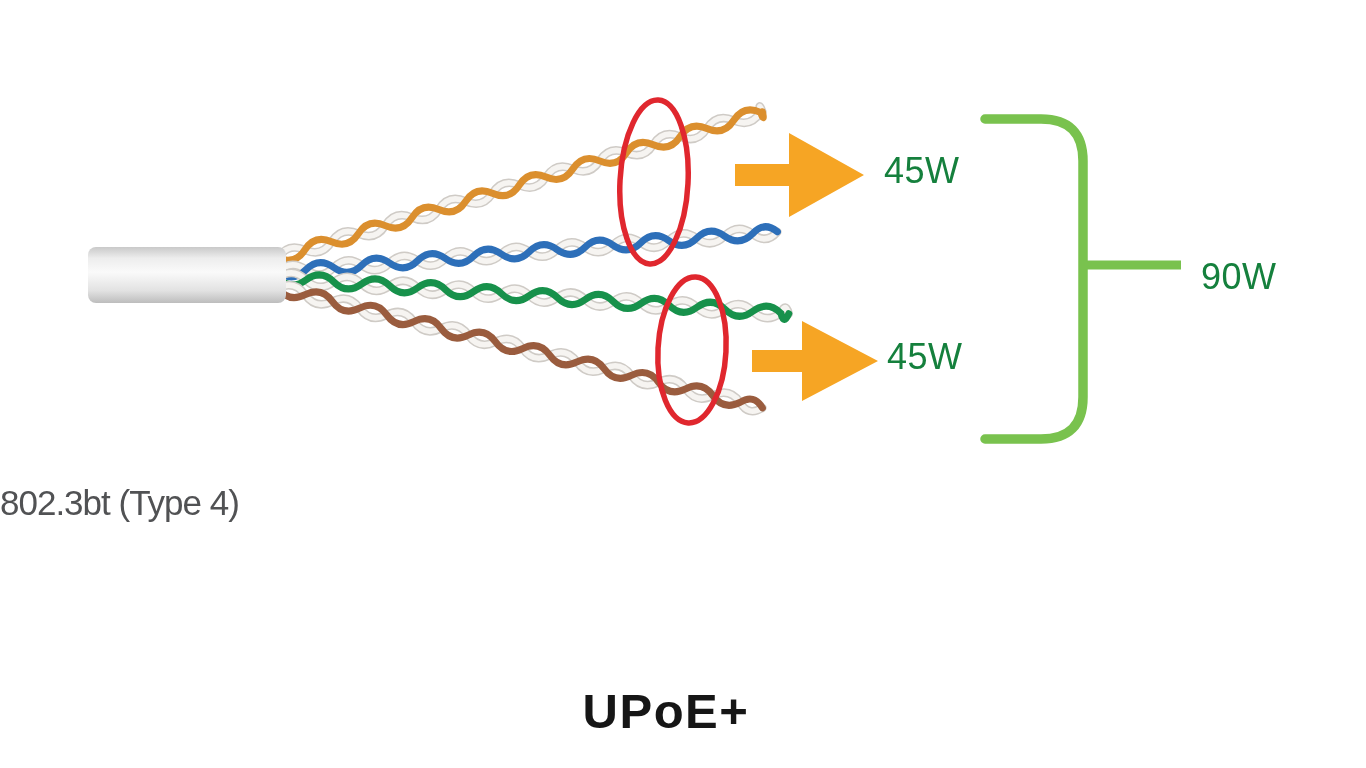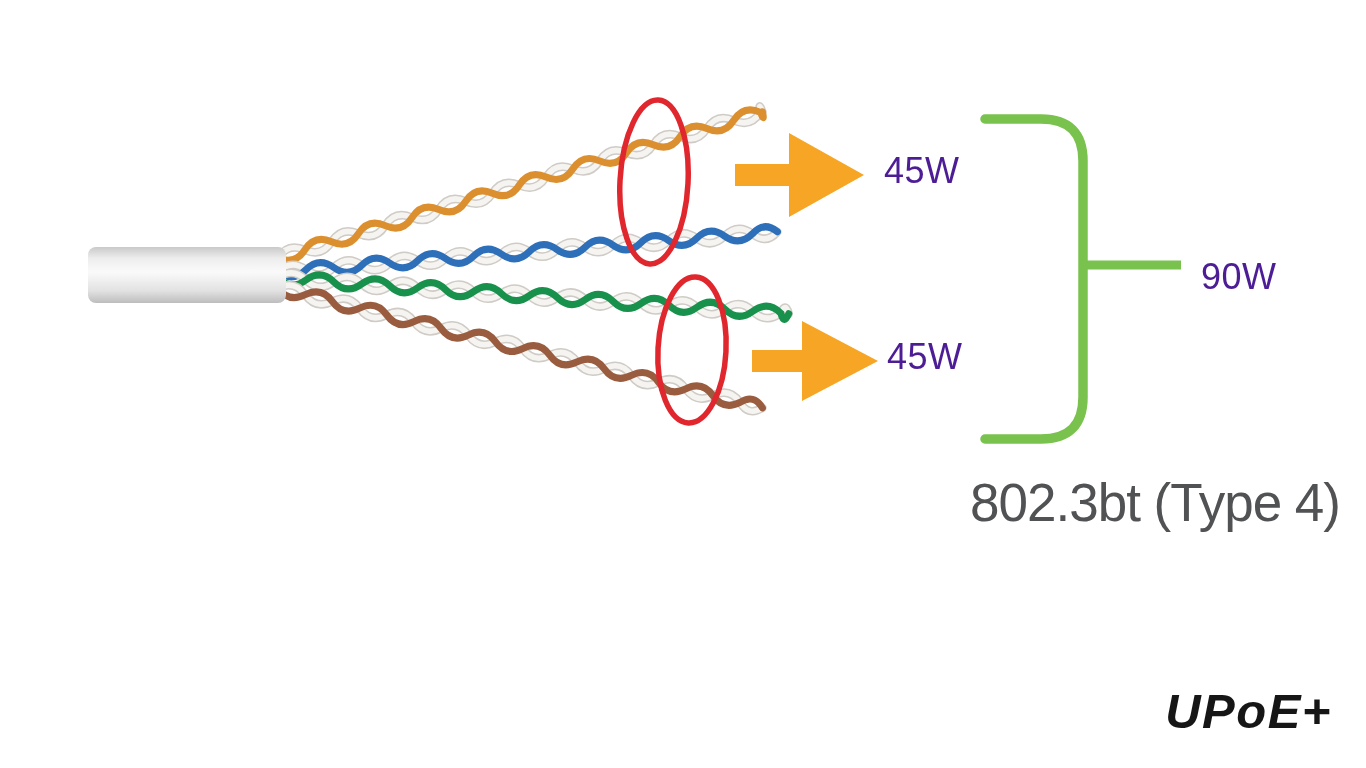--- a/index.html
+++ b/index.html
@@ -2,33 +2,33 @@
 <html><head>
 <meta charset="utf-8">
 <style>
   html,body{margin:0;padding:0;background:#ffffff;}
   .stage{
     position:relative;width:1366px;height:768px;background:#ffffff;overflow:hidden;
     font-family:"Liberation Sans", sans-serif;
   }
   .stage svg{position:absolute;left:0;top:0;}
   .lbl{
-    position:absolute;color:#4c1d95;font-size:36px;line-height:36px;
+    position:absolute;color:#15803d;font-size:36px;line-height:36px;
     font-family:"Liberation Sans", sans-serif;letter-spacing:0.5px;
   }
   .lbl-45-top{left:884px;top:153px;}
   .lbl-45-bot{left:887px;top:339px;}
   .lbl-90{left:1201px;top:259px;}
   .caption{
-    position:absolute;left:0;top:474px;width:1340px;text-align:right;
-    color:#515254;font-size:53px;line-height:58px;letter-spacing:-1px;
+    position:absolute;left:0;top:474px;width:1340px;text-align:left;
+    color:#515254;font-size:35px;line-height:58px;letter-spacing:-1px;
   }
   .title{
-    position:absolute;left:0;top:686px;width:1332px;text-align:right;
-    color:#161616;font-size:49px;line-height:50px;font-weight:bold;letter-spacing:1.5px;font-style:italic;
+    position:absolute;left:0;top:686px;width:1332px;text-align:center;
+    color:#161616;font-size:49px;line-height:50px;font-weight:bold;letter-spacing:1.5px;
   }
 </style>
 </head>
 <body>
 
 <div class="stage">
 
   <svg width="1366" height="768" viewBox="0 0 1366 768">
     <defs>
       <linearGradient id="jacketGrad" x1="0" y1="0" x2="0" y2="1">

